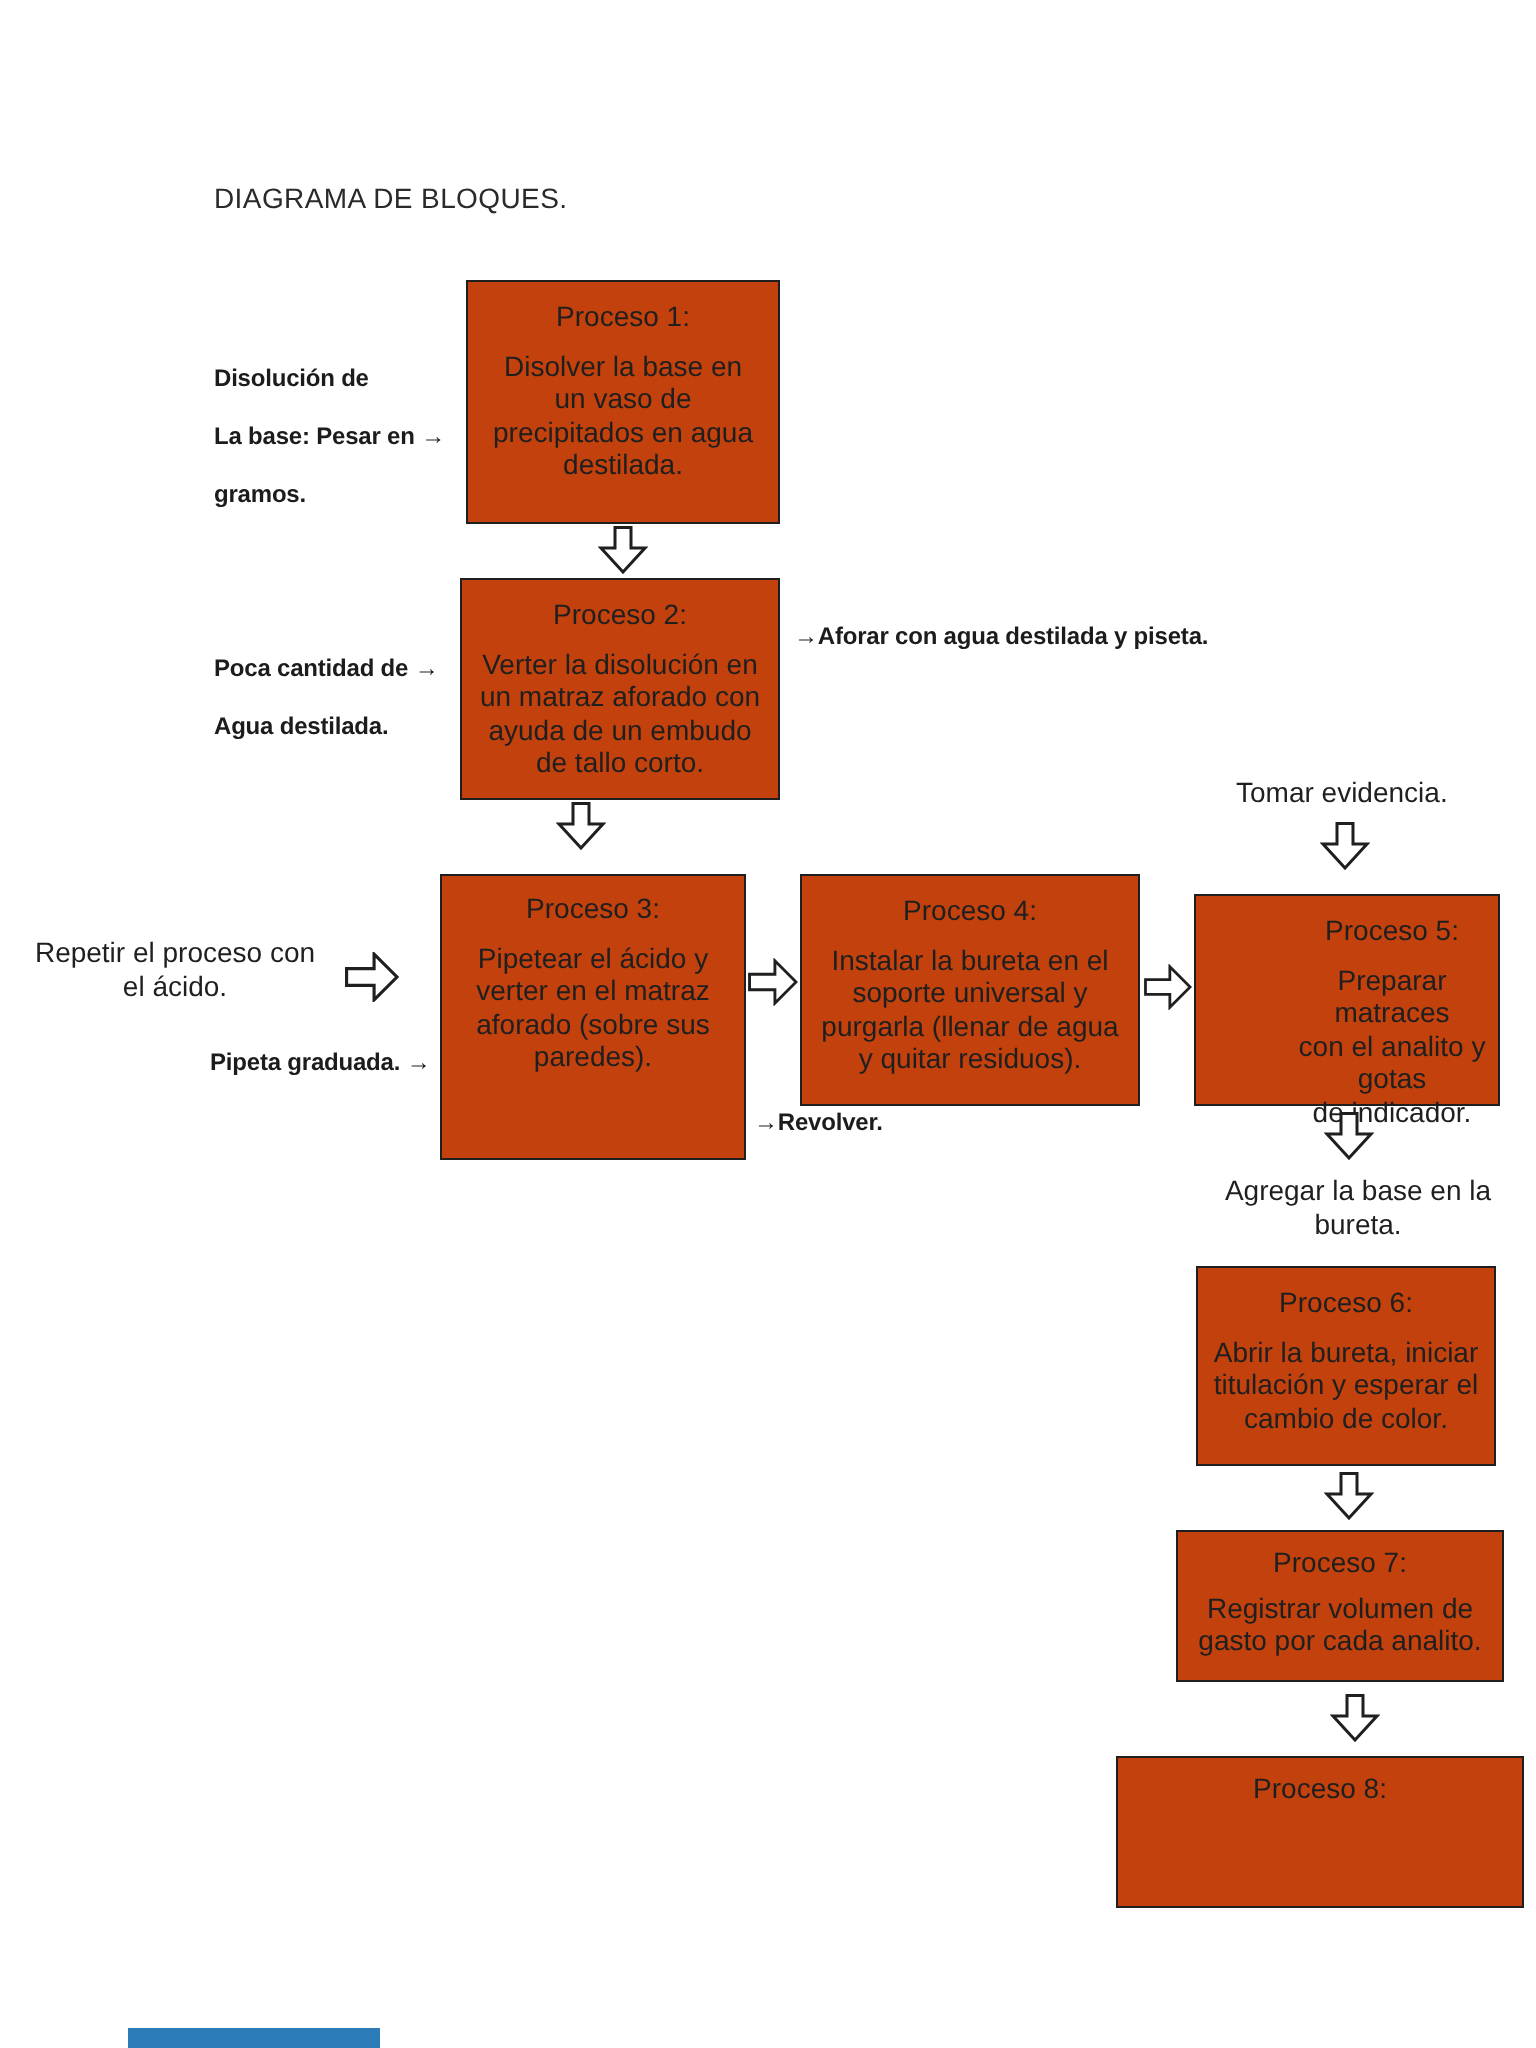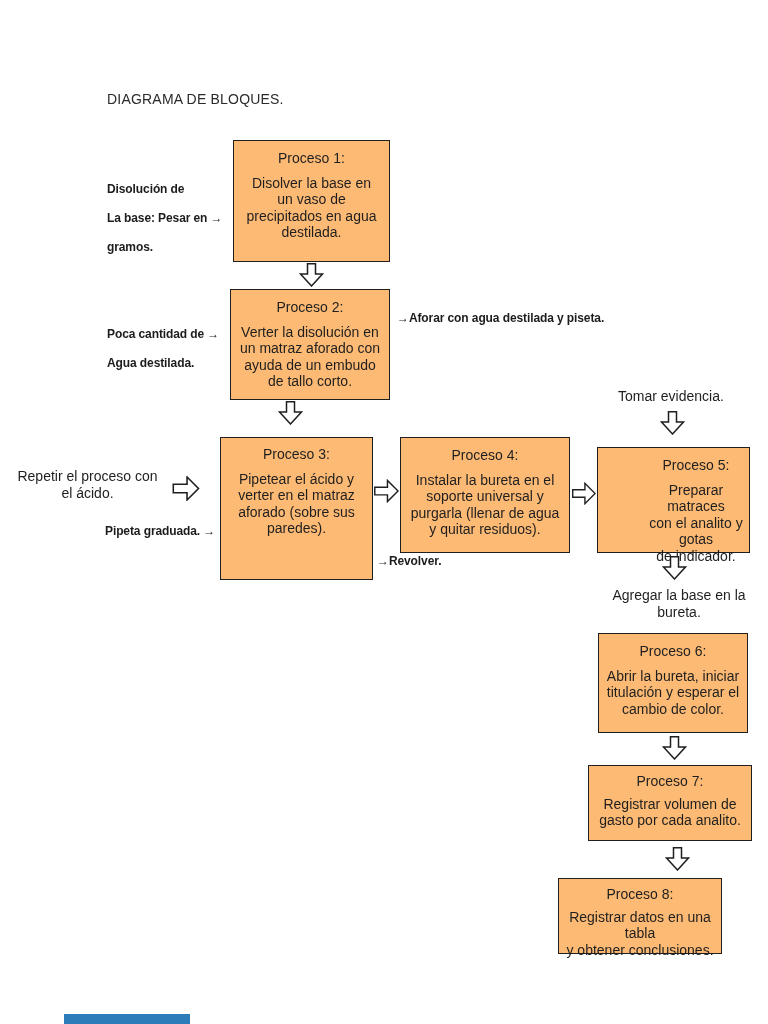--- a/index.html
+++ b/index.html
@@ -5,21 +5,21 @@
   html,body{margin:0;padding:0;}
   body{
     width:768px;height:1024px;position:relative;overflow:hidden;
     background:#ffffff;color:#1f1f1f;
     font-family:"Liberation Sans", sans-serif;
   }
   .page-title{
     position:absolute;font-size:14px;letter-spacing:.2px;color:#2a2a2a;
   }
   .box{
-    position:absolute;border:1.6px solid #1f1f1f;background:#fdba74;
+    position:absolute;border:1.6px solid #1f1f1f;background:#c2410c;
     box-sizing:border-box;text-align:center;
     font-size:14px;line-height:16.5px;padding:0 3px;
   }
   .box .t{margin-top:9px;}
   .box .b{margin-top:8px;white-space:pre-line;}
   .box.pad-lg .t{margin-top:8px;}
   .bold-note{
     position:absolute;font-weight:bold;font-size:12px;
     white-space:pre-line;line-height:29px;letter-spacing:-0.1px;color:#1c1c1c;
   }
@@ -84,24 +84,22 @@
 titulación y esperar el
 cambio de color.</div>
 </div>
 
 <div class="box" style="left:588px;top:765px;width:164px;height:76px;">
   <div class="t" style="margin-top:7px;">Proceso 7:</div>
   <div class="b" style="margin-top:6px;">Registrar volumen de
 gasto por cada analito.</div>
 </div>
 
-<div class="box" style="left:558px;top:878px;width:164px;height:76px;">
+<div class="box" style="left:558px;top:878px;width:204px;height:76px;">
   <div class="t" style="margin-top:7px;">Proceso 8:</div>
-  <div class="b" style="margin-top:6px;">Registrar datos en una tabla
-y obtener conclusiones.</div>
 </div>
 
 <div class="bold-note" style="left:107px;top:175px;">Disolución de
 La base: Pesar en →
 gramos.</div>
 
 <div class="bold-note" style="left:107px;top:320px;">Poca cantidad de  →
 Agua destilada.</div>
 
 <div class="bold-note" style="left:397px;top:304px;white-space:nowrap;">→Aforar con agua destilada y piseta.</div>

